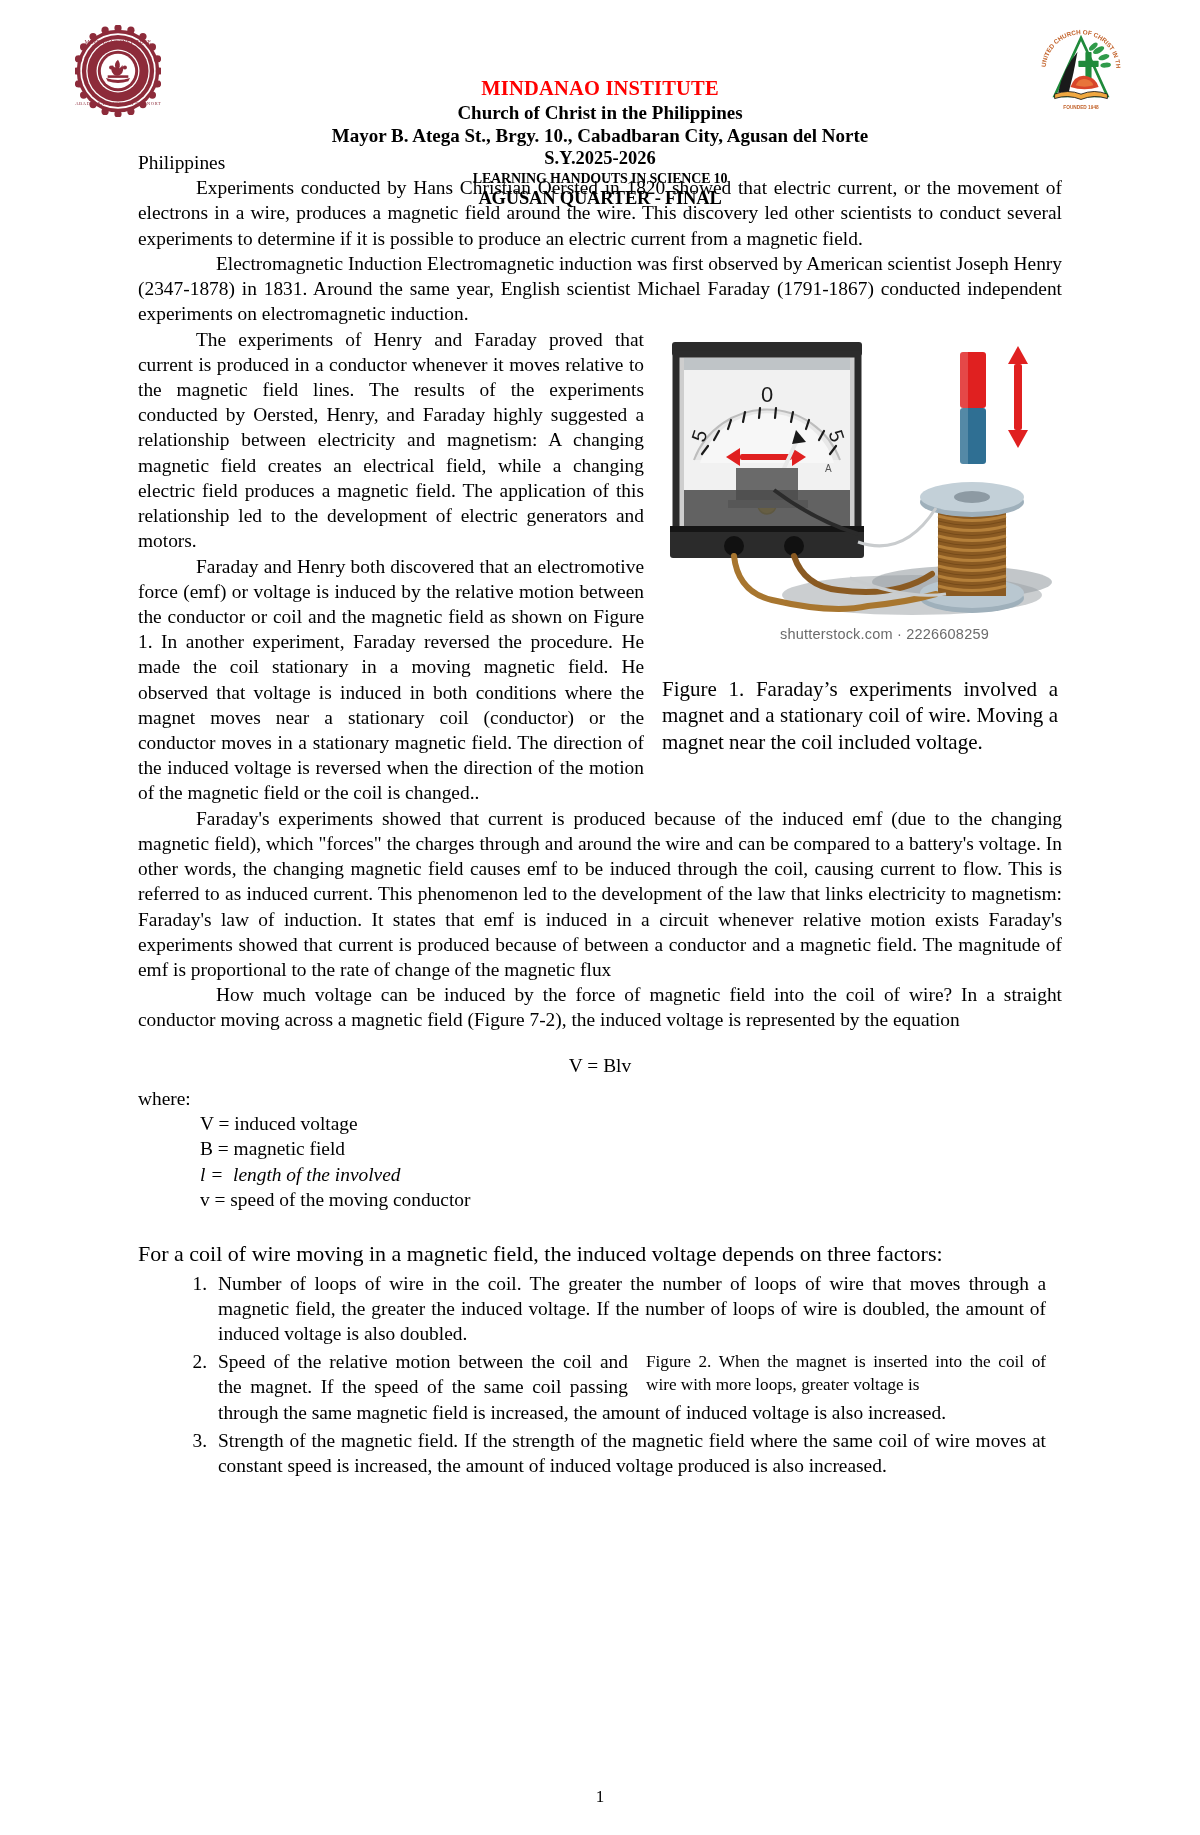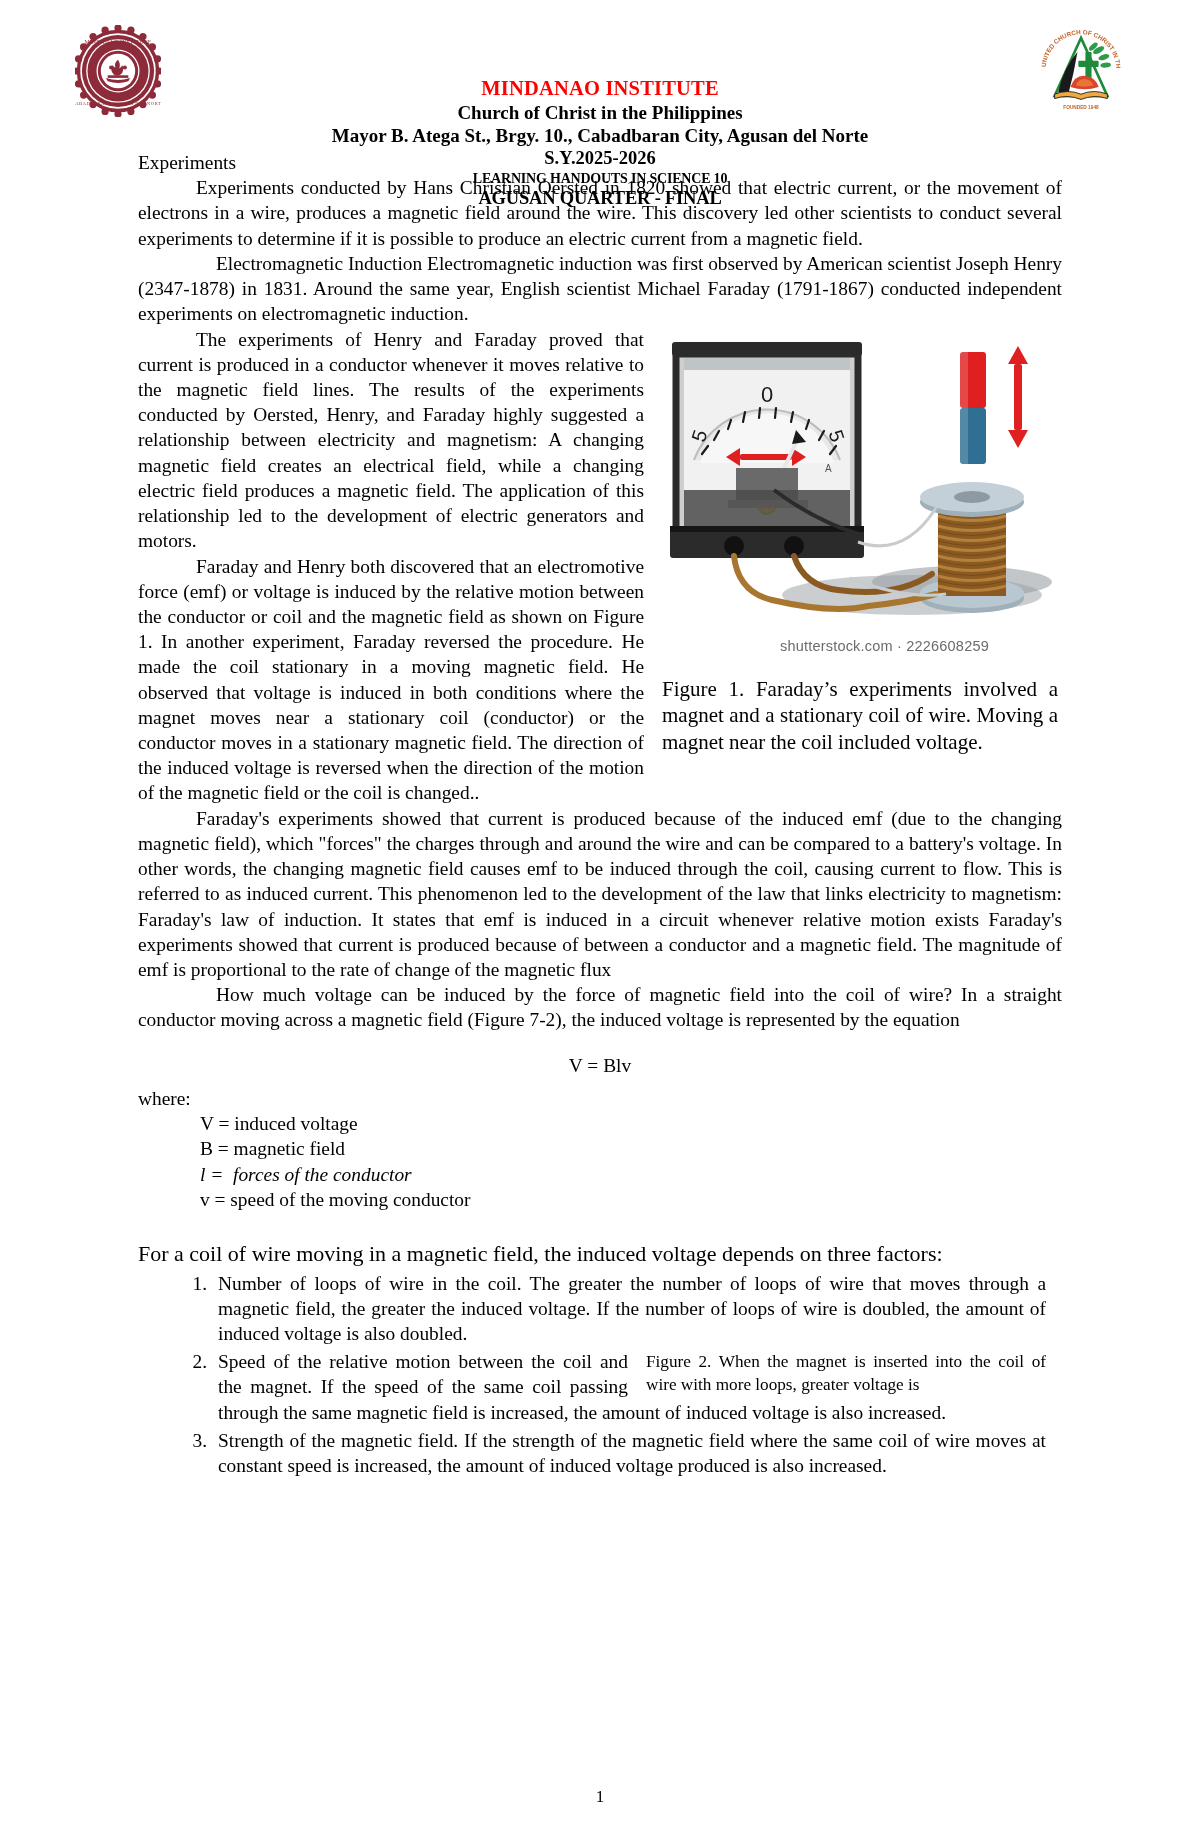--- a/index.html
+++ b/index.html
@@ -118,21 +118,21 @@
   .fig-caption {
     font-size: 21px;
     line-height: 1.28;
     text-align: justify;
     margin-top: 16px;
     padding-right: 4px;
   }
   .shutter {
     position: absolute;
     left: 118px;
-    bottom: 4px;
+    bottom: 16px;
     font-family: "Liberation Sans", sans-serif;
     font-size: 14.5px;
     color: #6b6b6b;
     letter-spacing: 0.2px;
   }
 
   
   .equation {
     text-align: center;
     font-size: 19.4px;
@@ -285,21 +285,21 @@
 
         <path d="M20 86 q15 -6 30 0 q15 -6 30 0 l0 5 q-15 -5 -30 1 q-15 -6 -30 -1 z" fill="#f0a840" stroke="#1a1a1a" stroke-width="1"></path>
 
         <text x="50" y="103" font-family="Liberation Sans, sans-serif" font-size="5.4" fill="#c2622a" text-anchor="middle" font-weight="bold">FOUNDED 1948</text>
       </svg>
     </div>
   </div>
 
   <div class="content">
 
-    <p class="just">Experiments</p>
+    <p class="just">Philippines</p>
 
     <p class="just indent">Experiments conducted by Hans Christian Oersted in 1820 showed that electric current, or the movement of electrons in a wire, produces a magnetic field around the wire. This discovery led other scientists to conduct several experiments to determine if it is possible to produce an electric current from a magnetic field.</p>
 
     <p class="just indent-wide gap-md">Electromagnetic Induction Electromagnetic induction was first observed by American scientist Joseph Henry (2347-1878) in 1831. Around the same year, English scientist Michael Faraday (1791-1867) conducted independent experiments on electromagnetic induction.</p>
 
     <div class="figure-wrap">
       <div class="fig-img">
         <svg viewBox="0 0 400 330" width="400" height="330" aria-hidden="true">
           <rect x="0" y="0" width="400" height="330" fill="#ffffff"></rect>
 
@@ -411,21 +411,21 @@
     <div class="clear"></div>
 
     <p class="just indent">Faraday's experiments showed that current is produced because of the induced emf (due to the changing magnetic field), which "forces" the charges through and around the wire and can be compared to a battery's voltage. In other words, the changing magnetic field causes emf to be induced through the coil, causing current to flow. This is referred to as induced current. This phenomenon led to the development of the law that links electricity to magnetism: Faraday's law of induction. It states that emf is induced in a circuit whenever relative motion exists Faraday's experiments showed that current is produced because of between a conductor and a magnetic field. The magnitude of emf is proportional to the rate of change of the magnetic flux</p>
     <p class="just indent-wide">How much voltage can be induced by the force of magnetic field into the coil of wire? In a straight conductor moving across a magnetic field (Figure 7-2), the induced voltage is represented by the equation</p>
 
     <div class="equation">V = Blv</div>
     <div class="where-label">where:</div>
     <div class="defs">
       <div>V = induced voltage</div>
       <div>B = magnetic field</div>
-      <div class="italic-l">l =  forces of the conductor</div>
+      <div class="italic-l">l =  length of the involved</div>
       <div>v = speed of the moving conductor</div>
     </div>
 
     <div class="factors-intro">For a coil of wire moving in a magnetic field, the induced voltage depends on three factors:</div>
     <ol class="factors">
       <li>Number of loops of wire in the coil. The greater the number of loops of wire that moves through a magnetic field, the greater the induced voltage. If the number of loops of wire is doubled, the amount of induced voltage is also doubled.</li>
       <li>
         <div class="fig2-caption">Figure 2. When the magnet is inserted into the coil of wire with more loops, greater voltage is</div>
         <span>Speed of the relative motion between the coil and the magnet. If the speed of the same coil passing through the same magnetic field is increased, the amount of induced voltage is also increased.</span>
       </li>

